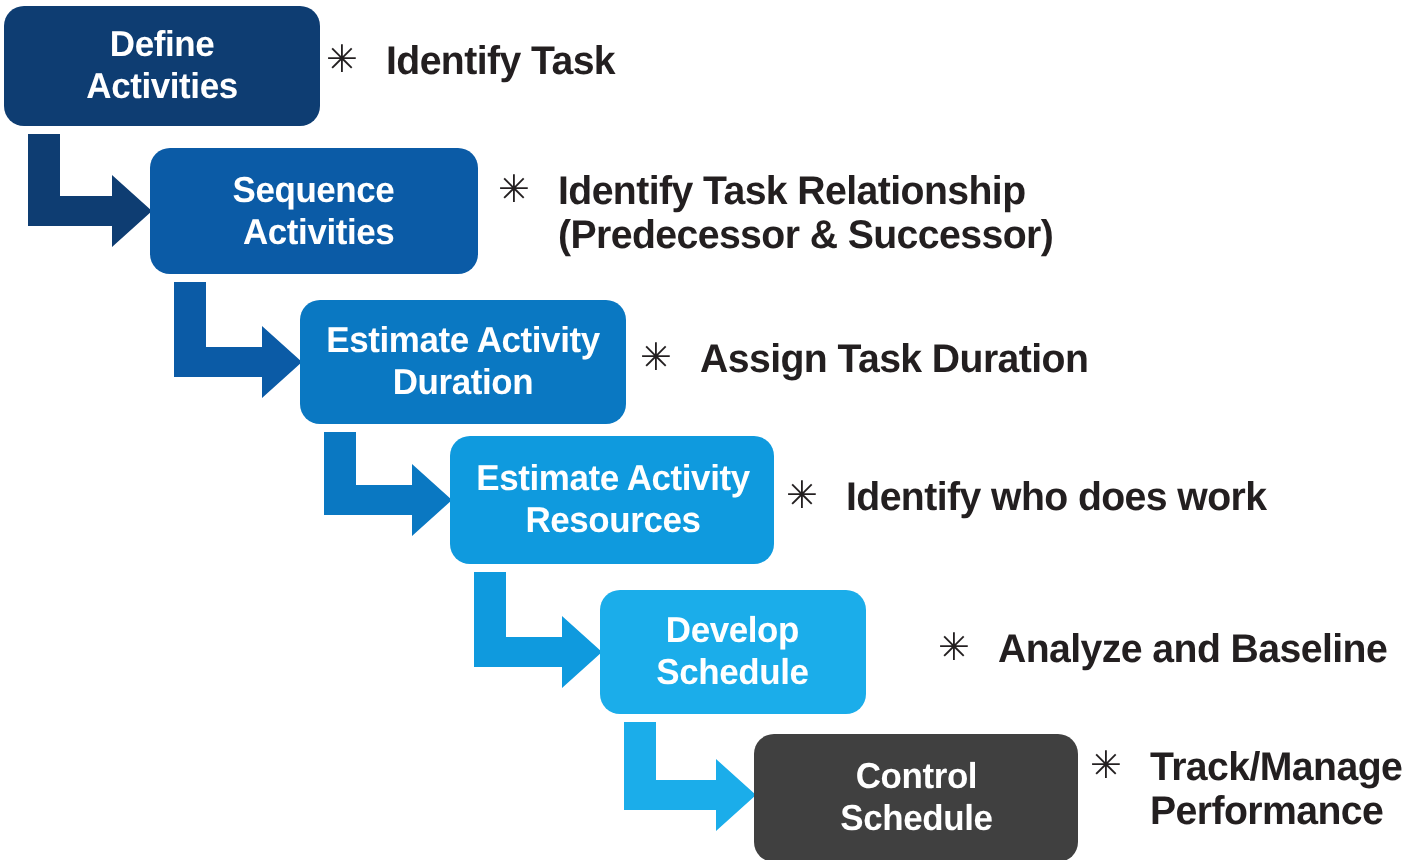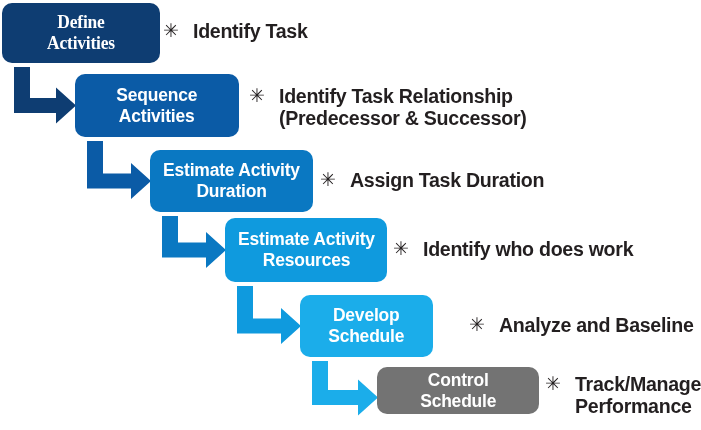--- a/index.html
+++ b/index.html
@@ -66,29 +66,29 @@
 <body>
 
 <div id="stage" style="background: rgb(255, 255, 255);">
   <svg id="arrow-layer" viewBox="0 0 701 430" xmlns="http://www.w3.org/2000/svg">
       <polygon points="14,67 30,67 30,98 56,98 56,87.5 76,105.5 56,123.5 56,113 14,113" fill="#0e3d72"></polygon>
       <polygon points="87,141 103,141 103,173.5 131,173.5 131,163 151,181 131,199 131,188.5 87,188.5" fill="#0b5ba6"></polygon>
       <polygon points="162,216 178,216 178,242.5 206,242.5 206,232 226,250 206,268 206,257.5 162,257.5" fill="#0a78c2"></polygon>
       <polygon points="237,286 253,286 253,318.5 281,318.5 281,308 301,326 281,344 281,333.5 237,333.5" fill="#0f9ade"></polygon>
       <polygon points="312,361 328,361 328,390 358,390 358,379.5 378,397.5 358,415.5 358,405 312,405" fill="#1badea"></polygon>
     </svg>
-<div class="step-box" style="left: 2px; top: 3px; width: 158px; height: 60px; background: rgb(14, 61, 114); font-family: Liberation Serif, serif;">
+<div class="step-box" style="left: 2px; top: 3px; width: 158px; height: 60px; background: rgb(14, 61, 114);">
       <div class="step-label">Define
 Activities</div>
     </div>
     <div class="step-note" style="left: 163px; top: 20px;">
       <span class="note-star">✳</span>
       <span class="note-text">Identify Task</span>
     </div>
-    <div class="step-box" style="left: 75px; top: 74px; width: 164px; height: 63px; background: rgb(11, 91, 166);">
+    <div class="step-box" style="left: 75px; top: 74px; width: 164px; height: 63px; background: rgb(11, 91, 166); text-align: right;">
       <div class="step-label">Sequence
 Activities</div>
     </div>
     <div class="step-note" style="left: 249px; top: 85px;">
       <span class="note-star">✳</span>
       <span class="note-text">Identify Task Relationship
 (Predecessor &amp; Successor)</span>
     </div>
     <div class="step-box" style="left: 150px; top: 150px; width: 163px; height: 62px; background: rgb(10, 120, 194);">
       <div class="step-label">Estimate Activity
@@ -107,21 +107,21 @@
       <span class="note-text">Identify who does work</span>
     </div>
     <div class="step-box" style="left: 300px; top: 295px; width: 133px; height: 62px; background: rgb(27, 173, 234);">
       <div class="step-label">Develop
 Schedule</div>
     </div>
     <div class="step-note" style="left: 469px; top: 314px;">
       <span class="note-star">✳</span>
       <span class="note-text">Analyze and Baseline</span>
     </div>
-    <div class="step-box" style="left: 377px; top: 367px; width: 162px; height: 47px; background: #737373;">
+    <div class="step-box" style="left: 377px; top: 367px; width: 162px; height: 64px; background: #404040;">
       <div class="step-label">Control
 Schedule</div>
     </div>
     <div class="step-note" style="left: 545px; top: 373px;">
       <span class="note-star">✳</span>
       <span class="note-text">Track/Manage
 Performance</span>
     </div>
   </div>
 

